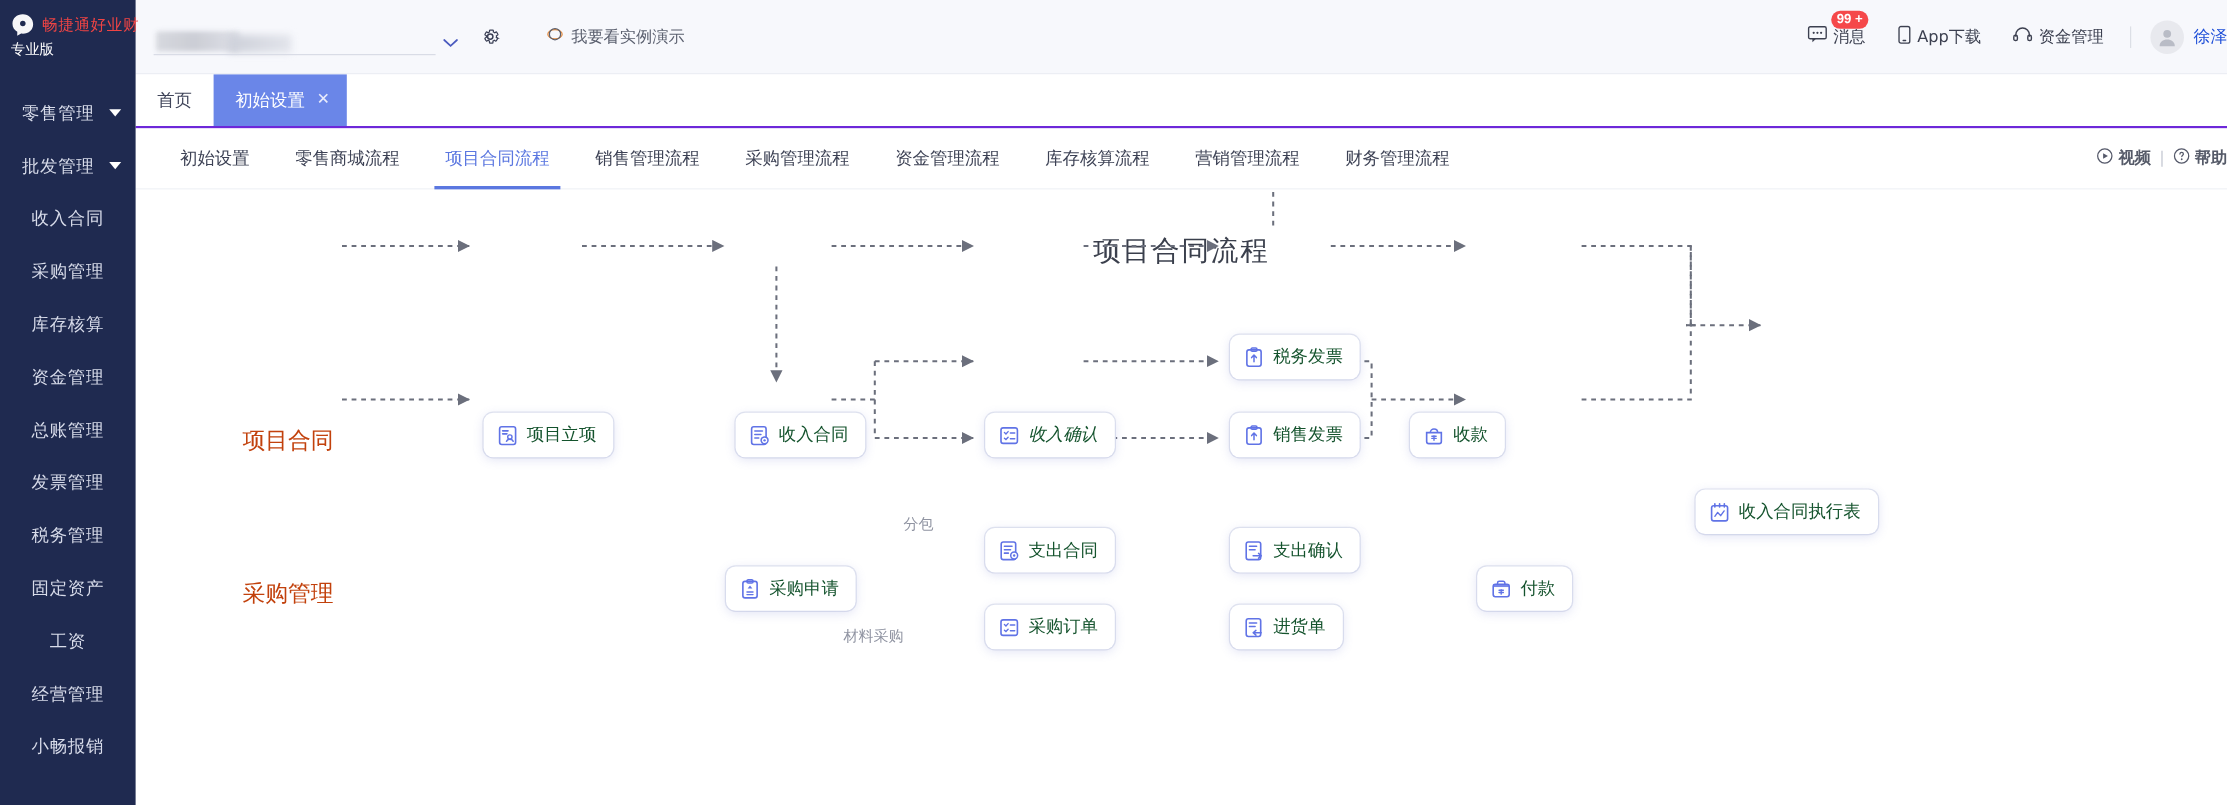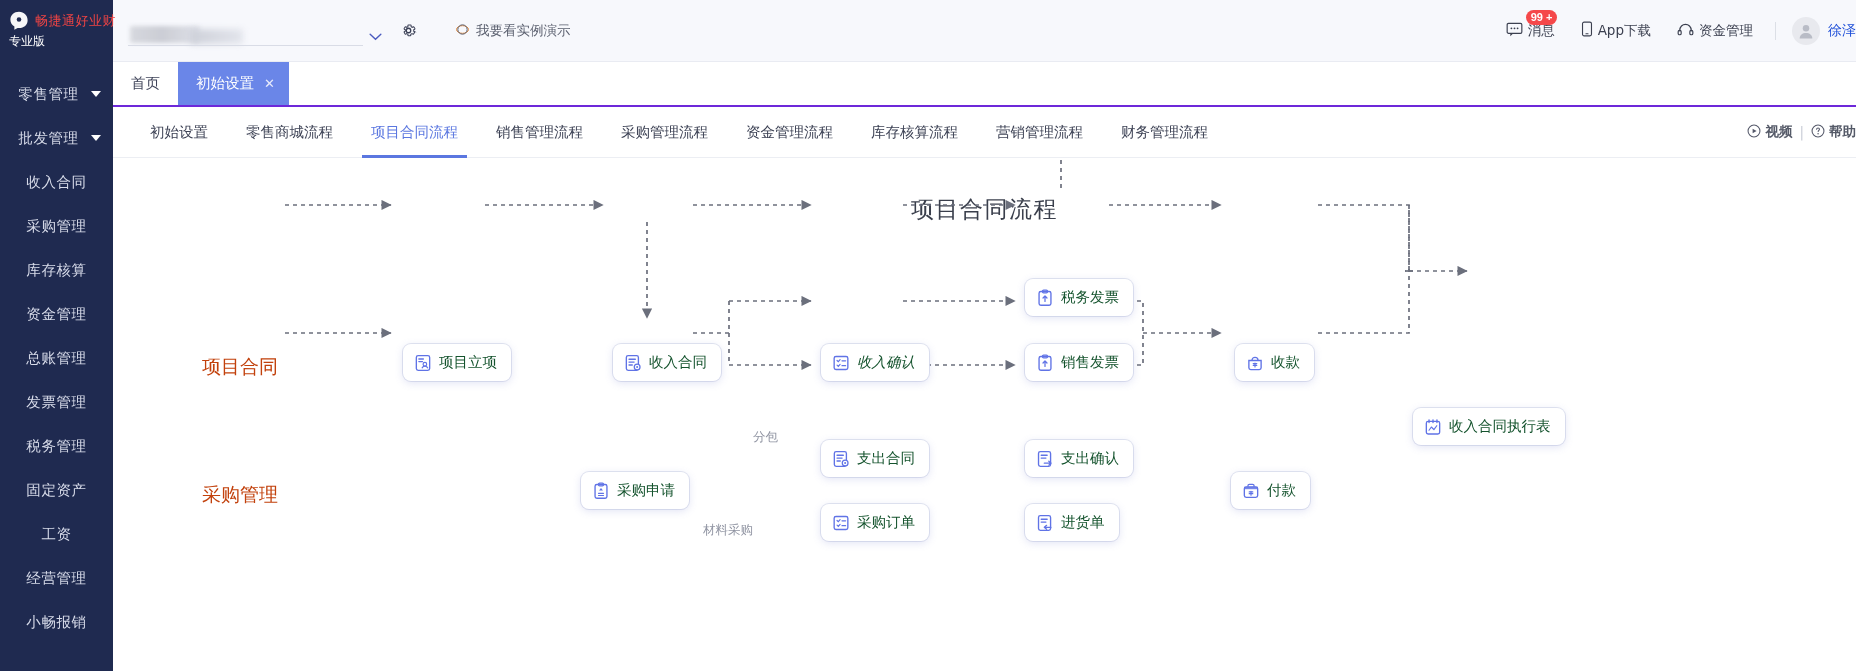--- a/index.html
+++ b/index.html
@@ -479,39 +479,39 @@
 
     <div class="node" style="left:912px; top:121px;">
       <svg viewBox="0 0 20 20" width="18" height="18">
         <rect x="3.4" y="2.8" width="13.2" height="15.2" rx="2" fill="none" stroke="#6073e6" stroke-width="1.5"></rect>
         <rect x="7.2" y="1.2" width="5.6" height="3" rx="1.2" fill="none" stroke="#6073e6" stroke-width="1.4"></rect>
         <path d="M10 13.8 V7.8 M7.8 10 L10 7.6 L12.2 10" fill="none" stroke="#6073e6" stroke-width="1.4" stroke-linecap="round" stroke-linejoin="round"></path>
       </svg>
       <span>税务发票</span>
     </div>
 
-    <div class="node" style="left:1122px; top:186px;">
+    <div class="node" style="left:1062px; top:186px;">
       <svg viewBox="0 0 20 20" width="18" height="18">
         <path d="M3.2 7.2h13.6v8.2a2 2 0 0 1-2 2H5.2a2 2 0 0 1-2-2z" fill="none" stroke="#6073e6" stroke-width="1.5"></path>
         <path d="M6.6 7.2c0-2 1.5-3.4 3.4-3.4s3.4 1.4 3.4 3.4" fill="none" stroke="#6073e6" stroke-width="1.4"></path>
         <path d="M8 10.6h4M8 12.6h4M10 10.2v4.2" stroke="#6073e6" stroke-width="1.3" stroke-linecap="round"></path>
       </svg>
       <span>收款</span>
     </div>
 
     <div class="node" style="left:1300px; top:250px;">
       <svg viewBox="0 0 20 20" width="18" height="18">
         <rect x="2.6" y="3.8" width="14.8" height="14" rx="2" fill="none" stroke="#6073e6" stroke-width="1.5"></rect>
         <path d="M5.6 2v3M10 2v3M14.4 2v3" stroke="#6073e6" stroke-width="1.5" stroke-linecap="round"></path>
         <path d="M5.6 13.6 L8.2 10 L11 13 L14.2 8.6" fill="none" stroke="#6073e6" stroke-width="1.3" stroke-linecap="round" stroke-linejoin="round"></path>
       </svg>
       <span>收入合同执行表</span>
     </div>
 
-    <div class="node" style="left:468px; top:314px;">
+    <div class="node" style="left:492px; top:314px;">
       <svg viewBox="0 0 20 20" width="18" height="18">
         <rect x="3.4" y="2.8" width="13.2" height="15.2" rx="2" fill="none" stroke="#6073e6" stroke-width="1.5"></rect>
         <rect x="7.2" y="1.2" width="5.6" height="3" rx="1.2" fill="none" stroke="#6073e6" stroke-width="1.4"></rect>
         <path d="M10 6.6 L12.2 9.4 H7.8 Z" fill="#6073e6"></path>
         <path d="M7.2 12.6h5.6M7.2 15h5.6" stroke="#6073e6" stroke-width="1.3" stroke-linecap="round"></path>
       </svg>
       <span>采购申请</span>
     </div>
 
     <div class="node" style="left:708px; top:282px;">

